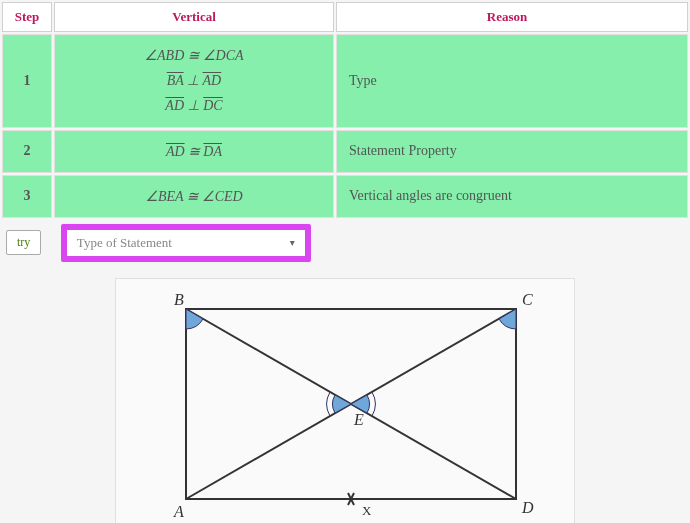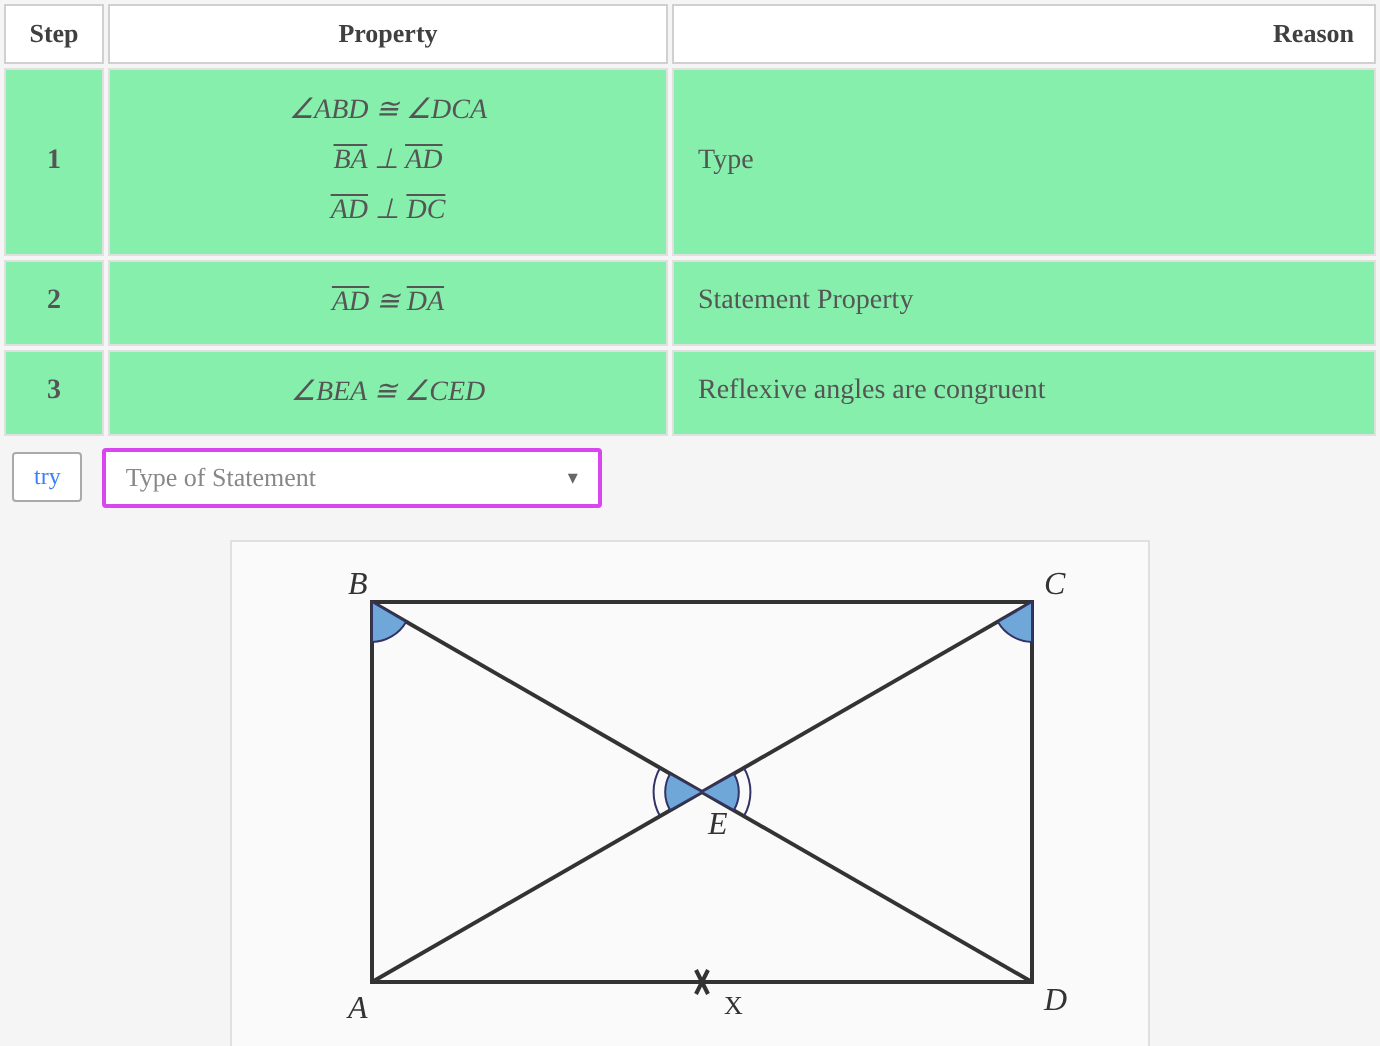--- a/index.html
+++ b/index.html
@@ -20,26 +20,26 @@
     width: 100%;
     border-collapse: separate;
     border-spacing: 2px;
   }
   .proof-table th {
     background: #fff;
     border: 1px solid #d0d0d0;
     padding: 6px 10px;
     font-weight: bold;
     font-size: 13px;
-    color: #404040;
+    color: #be185d;
     text-align: center;
   }
   .proof-table th.step-h { width: 50px; }
   .proof-table th.stmt-h { width: 280px; }
-  .proof-table th.reason-h { text-align: right; padding-left: 0; }
+  .proof-table th.reason-h { text-align: center; padding-left: 0; }
   .proof-table td {
     background: #86efac;
     border: 1px solid #e0e0e0;
     padding: 8px 12px;
     font-size: 14px;
     vertical-align: middle;
     color: #555;
   }
   .step-cell {
     text-align: center;
@@ -62,31 +62,31 @@
     text-decoration: overline;
   }
   .math { font-family: Georgia, serif; }
   .dropdown-row td { padding: 4px; background: transparent; border: none; }
   .try-btn {
     display: inline-block;
     border: 1px solid #aaa;
     background: #fff;
     padding: 4px 10px;
     font-size: 12px;
-    color: #3b82f6;
+    color: #4d7c0f;
     cursor: pointer;
     border-radius: 2px;
-    margin-right: 6px;
+    margin-right: 16px;
     vertical-align: middle;
   }
   .type-dropdown {
     display: inline-flex;
     align-items: center;
     justify-content: space-between;
-    border: 2px solid #d946ef;
+    border: 6px solid #d946ef;
     background: #fff;
     padding: 5px 10px;
     font-size: 13px;
     color: #888;
     width: 250px;
     cursor: pointer;
     border-radius: 2px;
     vertical-align: middle;
   }
   .caret {
@@ -104,21 +104,21 @@
   .vlabel { font: italic 16px Georgia, serif; fill: #333; }
 </style>
 </head>
 <body>
 
 <div class="page">
   <table class="proof-table">
     <thead>
       <tr>
         <th class="step-h">Step</th>
-        <th class="stmt-h">Property</th>
+        <th class="stmt-h">Vertical</th>
         <th class="reason-h">Reason</th>
       </tr>
     </thead>
     <tbody>
 
       <tr>
         <td class="step-cell">1</td>
         <td class="stmt-cell">
           <div class="math">
             <span>∠</span><span>ABD</span><span> ≅ ∠</span><span>DCA</span>
@@ -143,21 +143,21 @@
         <td class="reason-cell">Statement Property</td>
       </tr>
 
       <tr>
         <td class="step-cell">3</td>
         <td class="stmt-cell">
           <div class="math">
             <span>∠</span><span>BEA</span><span> ≅ ∠</span><span>CED</span>
           </div>
         </td>
-        <td class="reason-cell">Reflexive angles are congruent</td>
+        <td class="reason-cell">Vertical angles are congruent</td>
       </tr>
 
       <tr class="dropdown-row">
         <td colspan="3">
           <span class="try-btn">try</span>
           <span class="type-dropdown">
             <span>Type of Statement</span>
             <span class="caret">▾</span>
           </span>
         </td>

